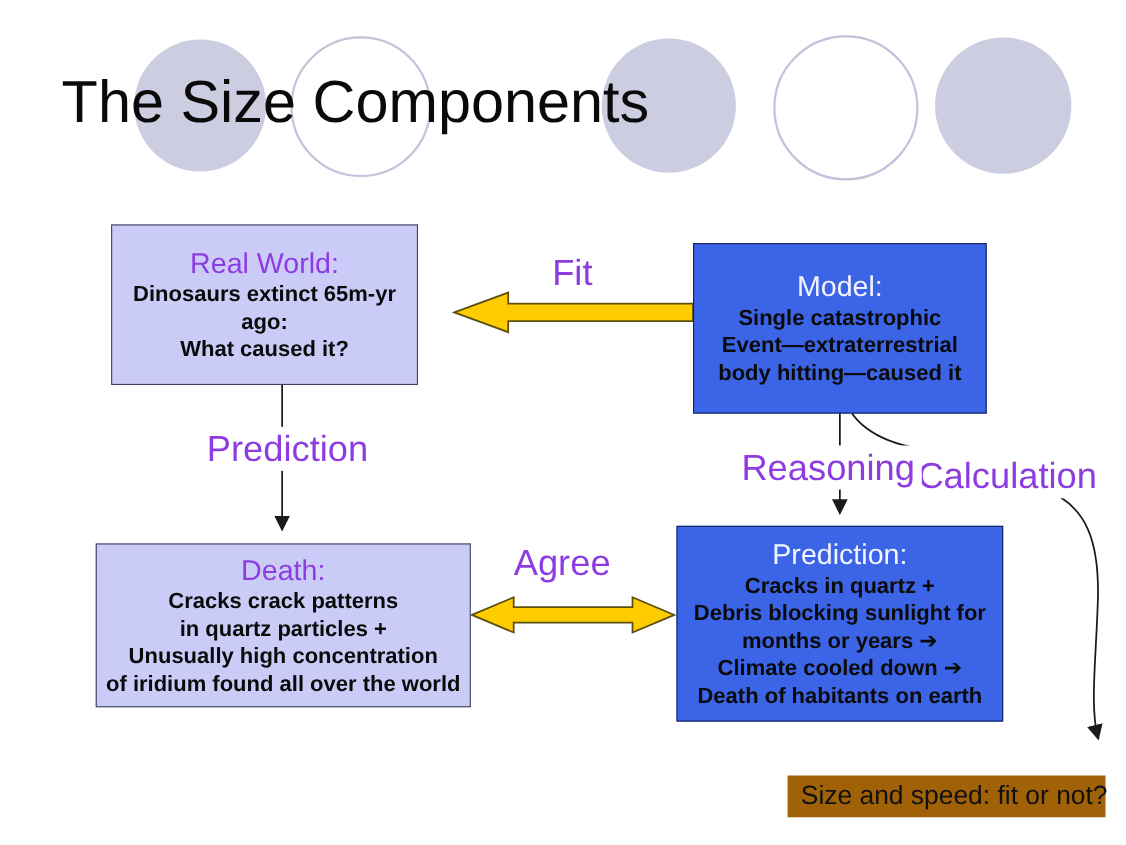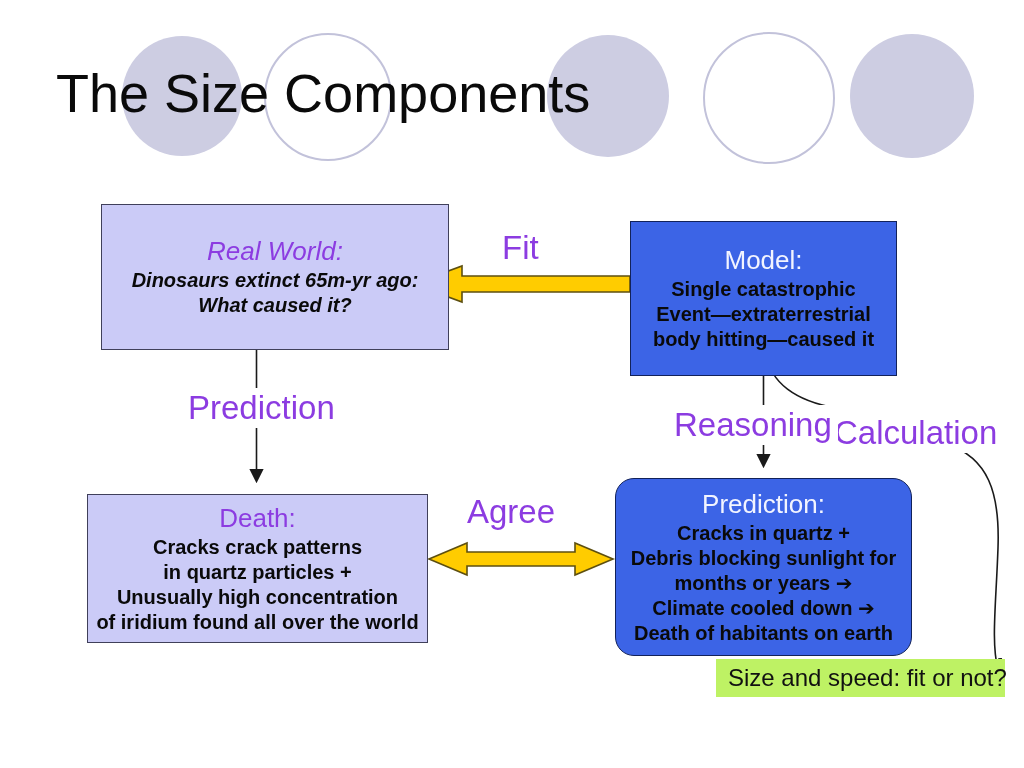--- a/index.html
+++ b/index.html
@@ -23,21 +23,21 @@
   .box.blue{background:#3c64e6;border:1.5px solid #12225a;}
   .box-heading{font-size:26px;font-weight:400;line-height:30px;}
   .box.lavender .box-heading{color:#8c3ce1;}
   .box.blue .box-heading{color:#f2f4ff;}
   .box-body{font-size:20px;font-weight:700;color:#0a0a0a;line-height:25px;white-space:pre-line;margin-top:2px;}
   .flow-label{
     position:absolute;font-size:33px;color:#8c3ce1;background:#ffffff;
     padding:1px 6px;white-space:nowrap;
   }
   .note{
-    position:absolute;left:716px;top:659px;width:289px;height:38px;background:#bef264;
+    position:absolute;left:716px;top:705px;width:289px;height:38px;background:#a16207;
     display:flex;align-items:center;box-sizing:border-box;padding-left:12px;
     font-size:24px;color:#111;white-space:nowrap;
   }
 </style>
 </head>
 <body>
 
 <div class="slide">
 
   <div class="circle filled" style="left:122px;top:36px;width:120px;height:120px;"></div>
@@ -61,42 +61,42 @@
 
     <path d="M 766,353 C 770,383 796,401 836,408" fill="none" stroke="#1a1a1a" stroke-width="1.6"></path>
 
     <path d="M 947,444 C 988,458 1000,492 998,548 C 996,605 991,642 998,670" fill="none" stroke="#1a1a1a" stroke-width="1.6" marker-end="url(#arrow)"></path>
 
     <polygon points="413,284 462,266 462,276 630,276 630,292 462,292 462,302" fill="#ffcc00" stroke="#5d4f10" stroke-width="1.6"></polygon>
 
     <polygon points="429,559 467,543 467,552 575,552 575,543 613,559 575,575 575,566 467,566 467,575" fill="#ffcc00" stroke="#5d4f10" stroke-width="1.6"></polygon>
   </svg>
 
-  <div class="box lavender" style="left:101px;top:204px;width:348px;height:146px;font-style:italic;">
+  <div class="box lavender" style="left:101px;top:204px;width:279px;height:146px;">
     <div class="box-heading">Real World:</div>
     <div class="box-body">Dinosaurs extinct 65m-yr ago:
 What caused it?</div>
   </div>
 
   <div class="box blue" style="left:630px;top:221px;width:267px;height:155px;">
     <div class="box-heading">Model:</div>
     <div class="box-body">Single catastrophic
 Event—extraterrestrial
 body hitting—caused it</div>
   </div>
 
   <div class="box lavender" style="left:87px;top:494px;width:341px;height:149px;">
     <div class="box-heading">Death:</div>
     <div class="box-body">Cracks crack patterns
 in quartz particles +
 Unusually high concentration
 of iridium found all over the world</div>
   </div>
 
-  <div class="box blue" style="left:615px;top:478px;width:297px;height:178px;border-radius:19px;">
+  <div class="box blue" style="left:615px;top:478px;width:297px;height:178px;">
     <div class="box-heading">Prediction:</div>
     <div class="box-body">Cracks in quartz +
 Debris blocking sunlight for
 months or years ➔
 Climate cooled down ➔
 Death of habitants on earth</div>
   </div>
 
   <div class="flow-label" style="left:496px;top:228px;">Fit</div>
   <div class="flow-label" style="left:182px;top:388px;">Prediction</div>

